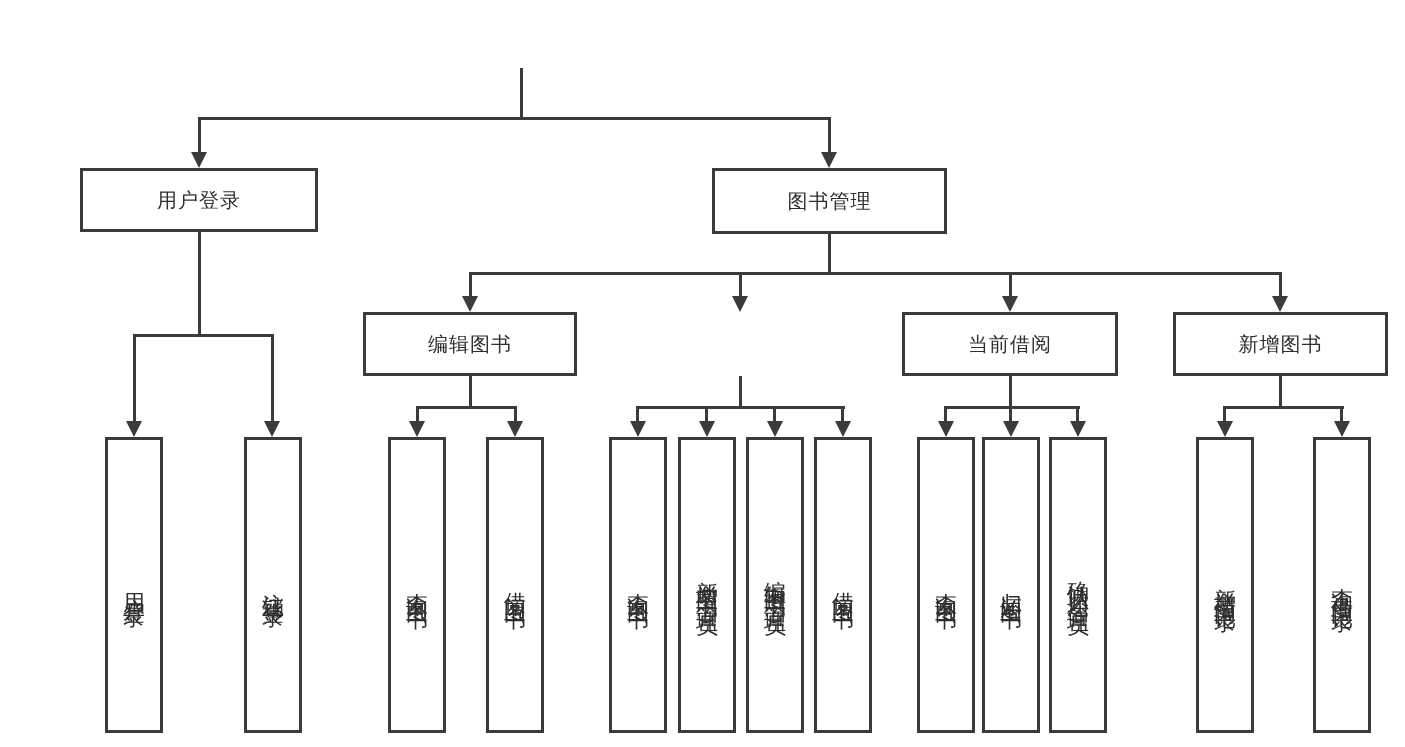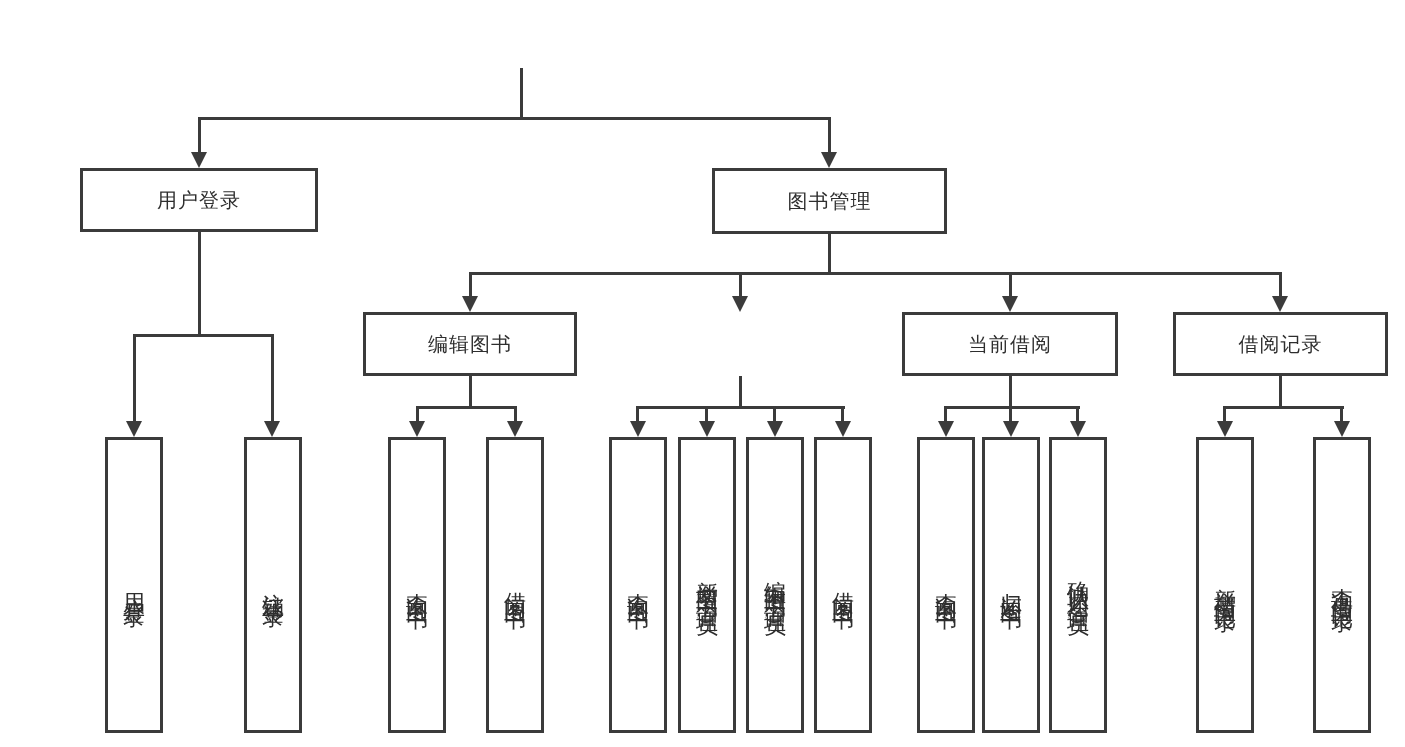--- a/index.html
+++ b/index.html
@@ -73,21 +73,21 @@
   <div class="vline" style="left:1279px;top:272px;height:26px"></div>
   <div class="arrow" style="left:1272px;top:296px"></div>
 
   <div class="box" style="left:363px;top:312px;width:214px;height:64px">
     <span>编辑图书</span>
   </div>
   <div class="box" style="left:902px;top:312px;width:216px;height:64px">
     <span>当前借阅</span>
   </div>
   <div class="box" style="left:1173px;top:312px;width:215px;height:64px">
-    <span>借阅记录</span>
+    <span>新增图书</span>
   </div>
 
   <div class="vline" style="left:469px;top:376px;height:33px"></div>
   <div class="hline" style="left:416px;top:406px;width:101px"></div>
   <div class="vline" style="left:416px;top:406px;height:17px"></div>
   <div class="arrow" style="left:409px;top:421px"></div>
   <div class="vline" style="left:514px;top:406px;height:17px"></div>
   <div class="arrow" style="left:507px;top:421px"></div>
 
   <div class="vline" style="left:739px;top:376px;height:33px"></div>

